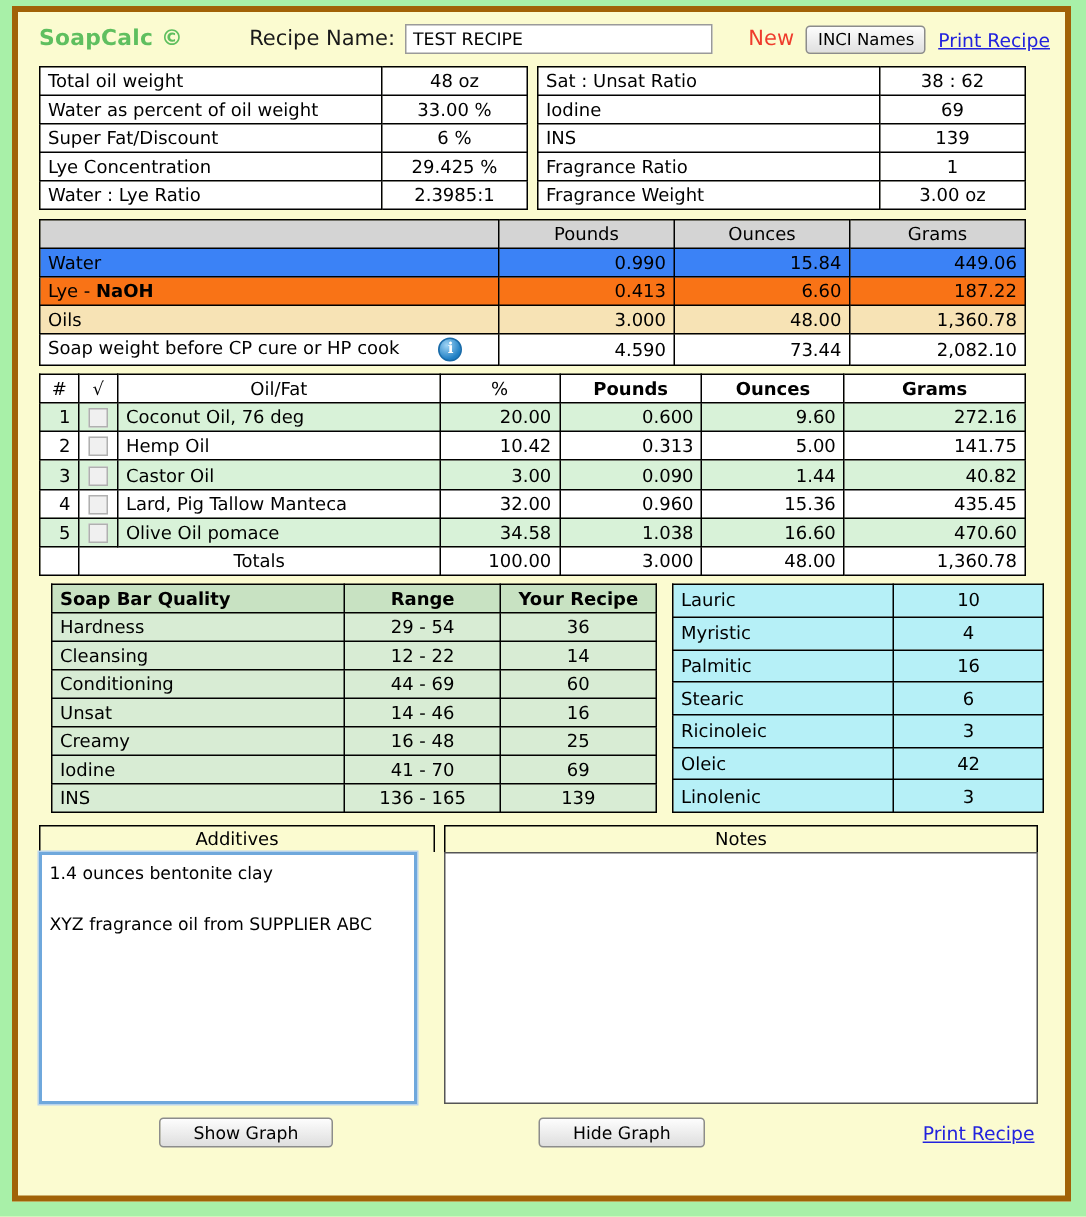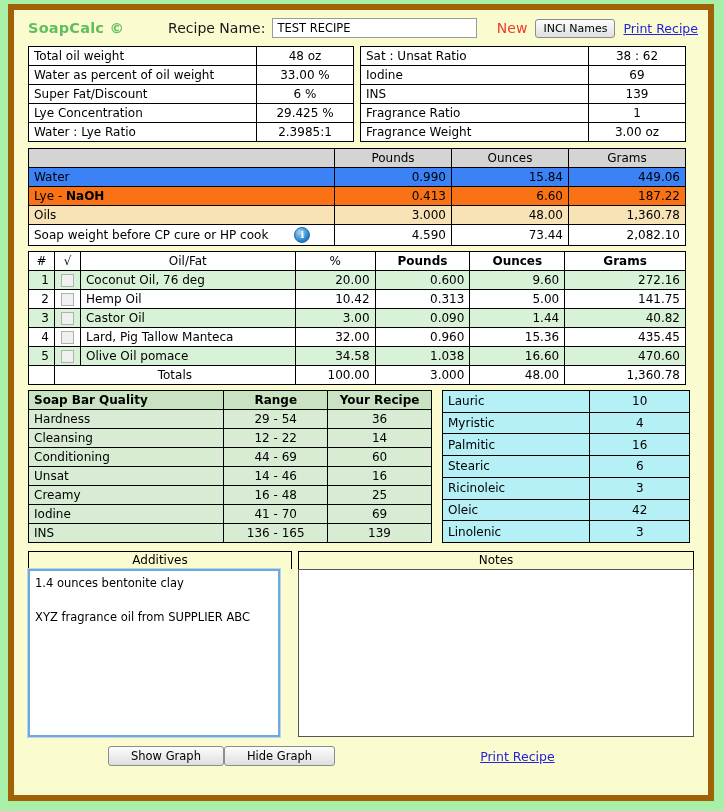--- a/index.html
+++ b/index.html
@@ -16,21 +16,21 @@
     color: #000;
     overflow: hidden;
   }
   .outer-frame {
     position: absolute;
     left: 8px;
     top: 4px;
     width: 706px;
     height: 797px;
     background: #fbfbd0;
-    border: 6px solid #a16207;
+    border: 4px solid #a16207;
     box-sizing: border-box;
   }
   .inner {
     padding: 0;
   }
 
   
   .header {
     height: 36px;
     display: flex;
@@ -177,20 +177,21 @@
     cursor: pointer;
   }
   .tot-row td { background: #ffffff !important; }
   .tot-label { text-align: center; }
 
   
   .qa-wrap {
     display: flex;
     gap: 10px;
     margin: 5px 14px 0 14px;
+    justify-content: flex-end;
   }
   .quality { width: 404px; }
   .quality td { background: #d8ecd4; height: 18px; }
   .quality thead td { background: #c8e2c2; font-weight: bold; text-align: center; }
   .quality thead td.qh-first { text-align: left; }
   .q-name  { width: 196px; }
   .q-range { width: 104px; text-align: center; }
   .q-yours { width: 104px; text-align: center; }
   .fatty { width: 248px; }
   .fatty td { background: #b6f0f7; height: 18px; }
@@ -248,21 +249,21 @@
     font-family: "DejaVu Sans", "Liberation Sans", sans-serif;
     font-size: 11.5px;
     padding: 2px 22px;
     background: linear-gradient(#fdfdfd, #dedede);
     border: 1px solid #8c8c8c;
     border-radius: 3px;
     cursor: pointer;
     color: #000;
   }
   .sp-a { margin-left: 80px; }
-  .sp-b { }
+  .sp-b { margin-left: 137px; }
   .sp-c { margin-left: 145px; }
 </style>
 </head>
 <body>
 
 <div class="outer-frame">
   <div class="inner">
 
     <div class="header">
       <span class="brand">SoapCalc ©</span>

